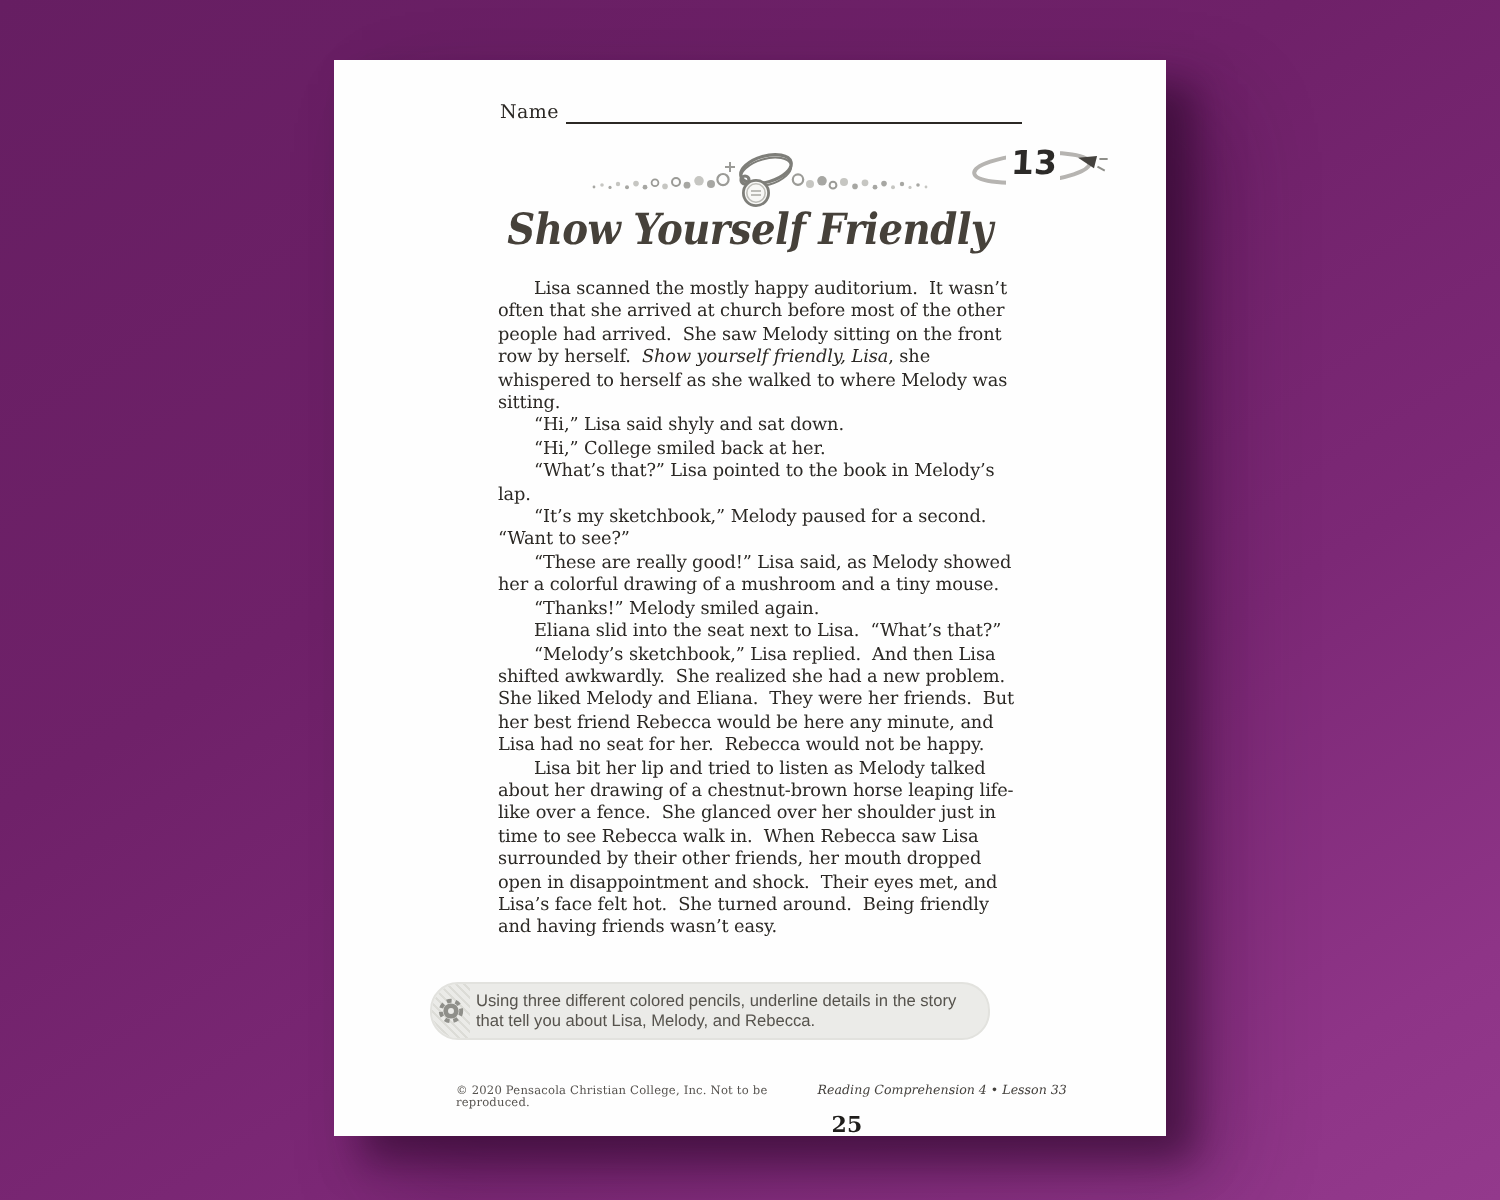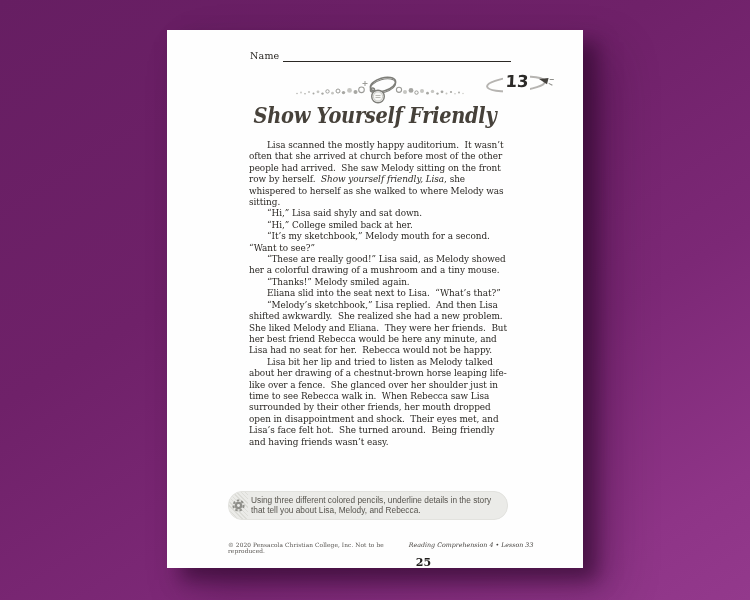--- a/index.html
+++ b/index.html
@@ -2,42 +2,42 @@
 <html><head>
 <meta charset="utf-8">
 <style>
   html,body{margin:0;padding:0;}
   body{width:750px;height:600px;overflow:hidden;font-family:"DejaVu Serif",serif;}
   .stage{position:relative;width:750px;height:600px;
     background:linear-gradient(148deg,#661e62 0%,#6f2169 38%,#7c2876 65%,#8e3487 88%,#93398c 100%);}
   .page{position:absolute;left:167px;top:30px;width:416px;height:538px;background:#fefefe;
     box-shadow:14px 12px 18px rgba(40,5,38,.55),28px 24px 44px rgba(40,5,38,.28);}
   
-  .name-row{position:absolute;left:83px;top:20px;width:261px;display:flex;align-items:flex-start;}
+  .name-row{position:absolute;left:83px;top:20px;width:261px;display:flex;align-items:center;}
   .name-label{font-size:9.5px;color:#2b2824;letter-spacing:.2px;}
   .name-line{flex:1;margin-left:4px;border-bottom:1.2px solid #2b2824;height:11px;}
   
   .badge{position:absolute;left:318px;top:41px;width:70px;height:26px;}
   .badge svg{position:absolute;left:0;top:0;}
   .badge .num{position:absolute;left:0;top:1px;width:64px;text-align:center;
     font-family:"DejaVu Sans",sans-serif;font-weight:bold;font-size:16.5px;color:#2c2a28;
     transform:skewX(-3deg);}
   
   .deco{position:absolute;left:128px;top:45px;width:170px;height:30px;}
   
   .title{position:absolute;left:0;top:73px;width:100%;margin:0;text-align:center;
     font-family:"DejaVu Serif",serif;font-style:italic;font-weight:bold;font-size:21.5px;
     color:#46413a;letter-spacing:-.3px;transform:scaleX(.9);}
   
   .story{position:absolute;left:82px;top:110px;width:264px;color:#2b2824;}
   .story p{margin:0;font-size:8.9px;line-height:11.4px;text-indent:18px;white-space:pre-wrap;
     letter-spacing:-.05px;}
   .story em{font-style:italic;margin-top:28px;}
   
-  .note{position:absolute;left:61px;top:461px;width:280px;min-height:28px;background:#ebebe8;
+  .note{position:absolute;left:48px;top:461px;width:280px;min-height:28px;background:#ebebe8;
     border:1px solid #e2e2de;border-radius:14px;display:flex;align-items:center;box-sizing:border-box;justify-content:space-between;}
   .note-chip{width:19px;align-self:stretch;border-radius:14px 0 0 14px;flex:0 0 19px;
     background:repeating-linear-gradient(45deg,#dcdcd7 0,#dcdcd7 1px,#ebebe8 1px,#ebebe8 3px);
     display:flex;align-items:center;justify-content:center;}
   .note-text{font-family:"Liberation Sans",sans-serif;font-size:8.3px;line-height:10.4px;
     color:#56534d;padding:3px 10px 3px 3px;}
   
   .footer{position:absolute;left:61px;top:502px;width:322px;display:flex;
     justify-content:space-between;align-items:baseline;}
   .copyright{font-size:5.8px;color:#55524e;letter-spacing:.1px;}
@@ -116,21 +116,22 @@
         </g>
       </svg>
     </div>
 
     <h1 class="title">Show Yourself Friendly</h1>
 
     <div class="story">
       <p><span>Lisa scanned the mostly happy auditorium.  It wasn’t often that she arrived at church before most of the other people had arrived.  She saw Melody sitting on the front row by herself.  </span><em>Show yourself friendly, Lisa</em><span>, she whispered to herself as she walked to where Melody was sitting.</span></p>
       <p>“Hi,” Lisa said shyly and sat down.</p>
       <p>“Hi,” College smiled back at her.</p>
-      <p>“It’s my sketchbook,” Melody mouth for a second.  “Want to see?”</p>
+      <p>“What’s that?” Lisa pointed to the book in Melody’s lap.</p>
+      <p>“It’s my sketchbook,” Melody paused for a second.  “Want to see?”</p>
       <p>“These are really good!” Lisa said, as Melody showed her a colorful drawing of a mushroom and a tiny mouse.</p>
       <p>“Thanks!” Melody smiled again.</p>
       <p>Eliana slid into the seat next to Lisa.  “What’s that?”</p>
       <p>“Melody’s sketchbook,” Lisa replied.  And then Lisa shifted awkwardly.  She realized she had a new problem.  She liked Melody and Eliana.  They were her friends.  But her best friend Rebecca would be here any minute, and Lisa had no seat for her.  Rebecca would not be happy.</p>
       <p>Lisa bit her lip and tried to listen as Melody talked about her drawing of a chestnut-brown horse leaping life-like over a fence.  She glanced over her shoulder just in time to see Rebecca walk in.  When Rebecca saw Lisa surrounded by their other friends, her mouth dropped open in disappointment and shock.  Their eyes met, and Lisa’s face felt hot.  She turned around.  Being friendly and having friends wasn’t easy.</p>
     </div>
 
     <div class="note">
       <div class="note-chip">
         <svg width="13" height="13" viewBox="0 0 14 14">

